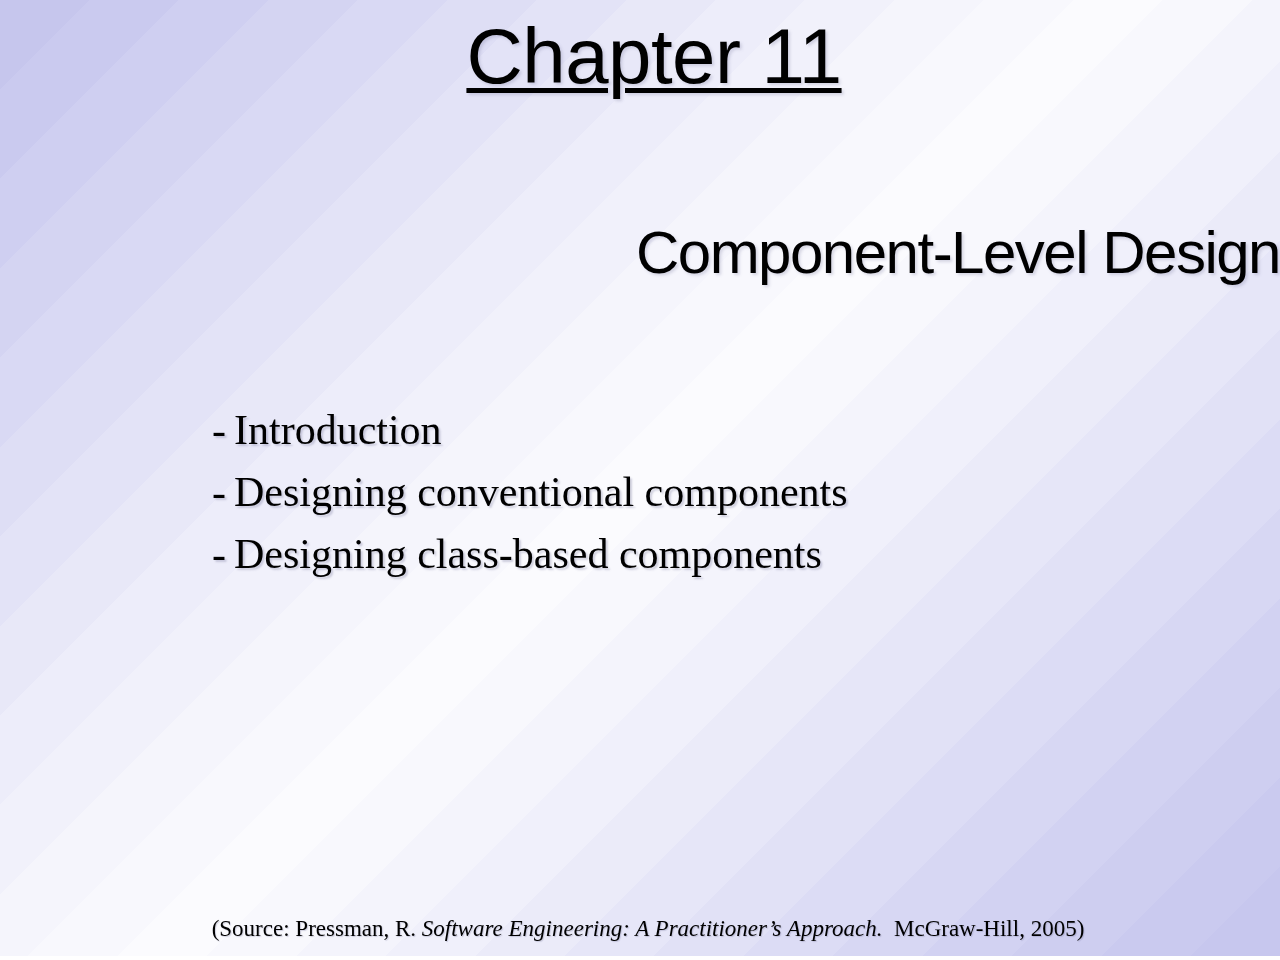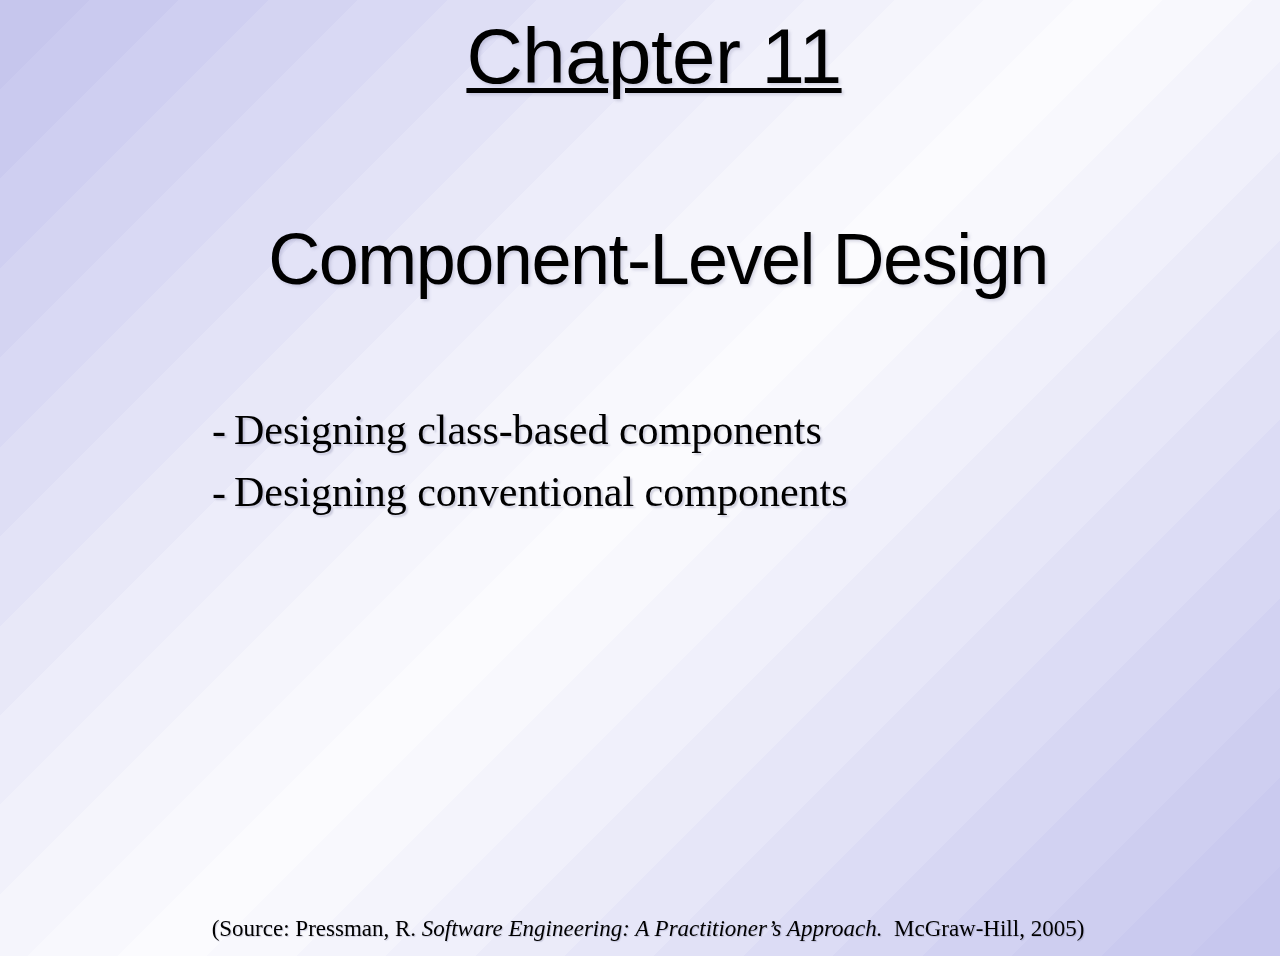--- a/index.html
+++ b/index.html
@@ -43,22 +43,22 @@
     text-decoration-thickness: 5px;
     text-underline-offset: 5px;
   }
   .main-title {
     position: absolute;
     top: 218px;
     left: 0;
     width: 100%;
     padding-left: 36px;
     box-sizing: border-box;
-    text-align: center;
-    font-size: 72px;
+    text-align: right;
+    font-size: 60px;
     letter-spacing: -1.5px;
     line-height: 1.15;
     white-space: nowrap;
     text-shadow: 2px 2px 3px rgba(110,110,150,0.25);
   }
   .bullets {
     position: absolute;
     top: 399px;
     left: 212px;
     margin: 0;
@@ -97,24 +97,27 @@
 <div class="slide">
 
   <div class="chapter">
     <span class="chapter-text">Chapter 11</span>
   </div>
 
   <div class="main-title">Component-Level Design</div>
 
   <ul class="bullets">
     <li>
-      <span class="bullet-dash">-</span><span>Designing class-based components</span>
+      <span class="bullet-dash">-</span><span>Introduction</span>
     </li>
     <li>
       <span class="bullet-dash">-</span><span>Designing conventional components</span>
+    </li>
+    <li>
+      <span class="bullet-dash">-</span><span>Designing class-based components</span>
     </li>
   </ul>
 
   <div class="citation">
     <span>(Source: Pressman, R. </span><i>Software Engineering: A Practitioner’s Approach.</i><span>  McGraw-Hill, 2005)</span>
   </div>
 
 </div>
 
 </body></html>

